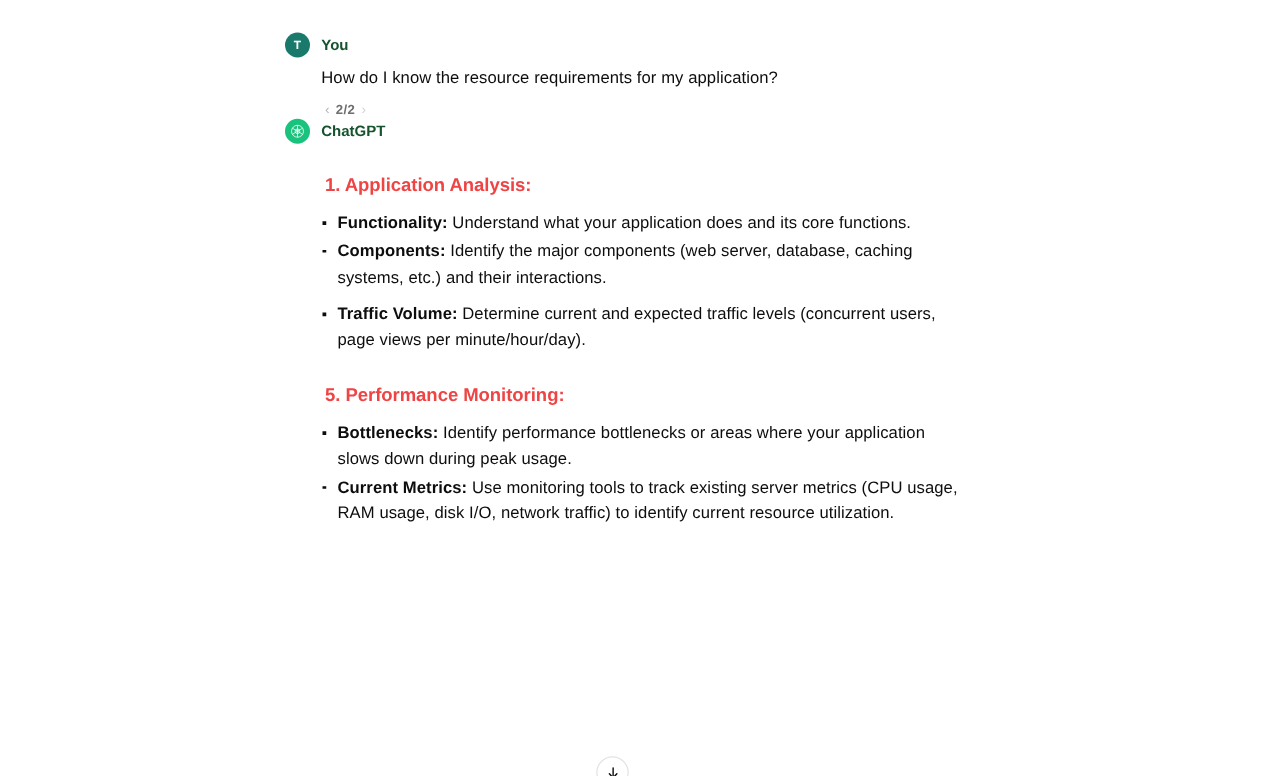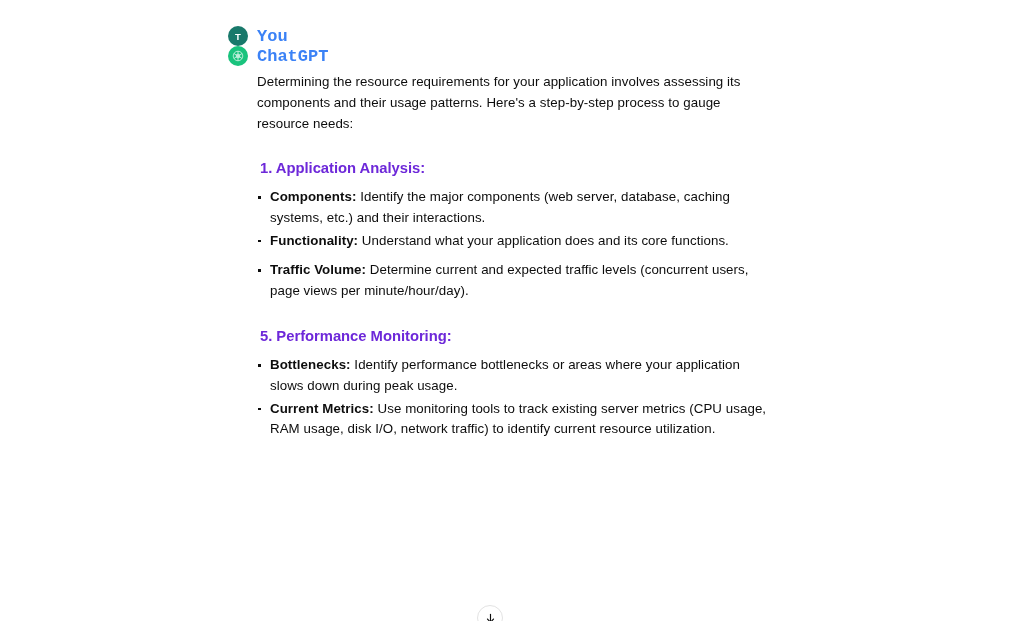--- a/index.html
+++ b/index.html
@@ -57,46 +57,45 @@
     font-size: 9.5px;
     font-weight: 700;
     letter-spacing: .2px;
   }
   .avatar-gpt {
     background: #19c37d;
   }
   .avatar-gpt svg { display: block; }
 
   .author {
-    font-size: 17px;
+    font-size: 12px;
     font-weight: 700;
     line-height: 1;
-    color: #3b82f6;
-    font-family: Liberation Mono, monospace;
+    color: #14532d;
   }
 
   .msg-body {
     margin-left: 29px;
   }
 
   
   .para {
     font-size: 13.3px;
     line-height: 21px;
     color: #0d0d0d;
     margin: 5px 0 0 0;
     letter-spacing: .005em;
   }
 
   .h-sec {
     font-size: 14.8px;
     font-weight: 700;
     line-height: 20px;
     margin: 24px 0 0 3px;
-    color: #6d28d9;
+    color: #ef4444;
     letter-spacing: -.002em;
   }
 
   ul.bullets {
     list-style: none;
     margin: 9px 0 0 0;
     padding: 0;
   }
   ul.bullets li {
     position: relative;
@@ -165,44 +164,51 @@
 
 <div class="conversation">
   <div class="thread">
 
     <div class="msg">
       <div class="msg-head">
         <div class="avatar avatar-user">
           <span>T</span>
         </div>
         <div class="author">You</div>
+      </div>
+      <div class="msg-body">
+        <div class="para">How do I know the resource requirements for my application?</div>
+        <div class="pager">
+          <span class="chev">‹</span>
+          <span class="count">2/2</span>
+          <span class="chev dim">›</span>
+        </div>
       </div>
     </div>
 
     <div class="msg" style="">
       <div class="msg-head">
         <div class="avatar avatar-gpt">
           <span>
             <svg width="14" height="14" viewBox="0 0 24 24" fill="none" stroke="#ffffff" stroke-width="1.1">
               <circle cx="12" cy="12" r="8.2"></circle>
               <path d="M12 3.8 L12 20.2 M5.1 7.9 L18.9 16.1 M5.1 16.1 L18.9 7.9"></path>
               <circle cx="12" cy="12" r="3.2"></circle>
             </svg>
           </span>
         </div>
         <div class="author">ChatGPT</div>
       </div>
 
       <div class="msg-body">
-        <div class="para">Determining the resource requirements for your application involves assessing its components and their usage patterns. Here's a step-by-step process to gauge resource needs:</div>
 
         <div class="h-sec">1. Application Analysis:</div>
         <ul class="bullets">
+          <li><span class="lbl">Functionality:</span><span> Understand what your application does and its core functions.</span></li>
           <li><span class="lbl">Components:</span><span> Identify the major components (web server, database, caching systems, etc.) and their interactions.</span></li>
-          <li><span class="lbl">Functionality:</span><span> Understand what your application does and its core functions.</span></li>
         </ul>
 
         <ul class="bullets">
           <li><span class="lbl">Traffic Volume:</span><span> Determine current and expected traffic levels (concurrent users, page views per minute/hour/day).</span></li>
         </ul>
 
         <div class="h-sec">5. Performance Monitoring:</div>
         <ul class="bullets">
           <li><span class="lbl">Bottlenecks:</span><span> Identify performance bottlenecks or areas where your application slows down during peak usage.</span></li>
           <li><span class="lbl">Current Metrics:</span><span> Use monitoring tools to track existing server metrics (CPU usage, RAM usage, disk I/O, network traffic) to identify current resource utilization.</span></li>

